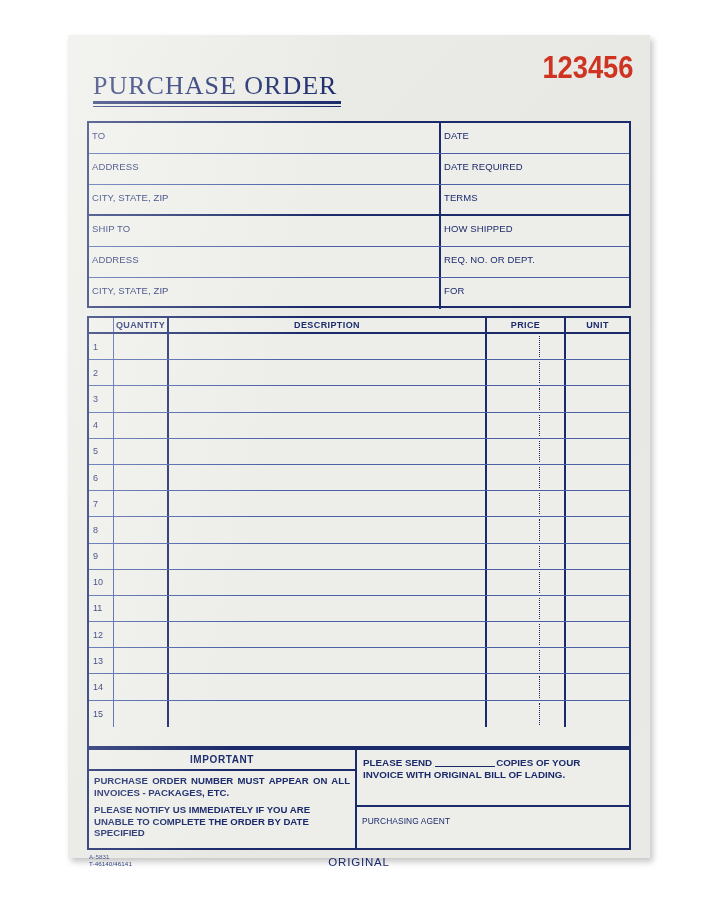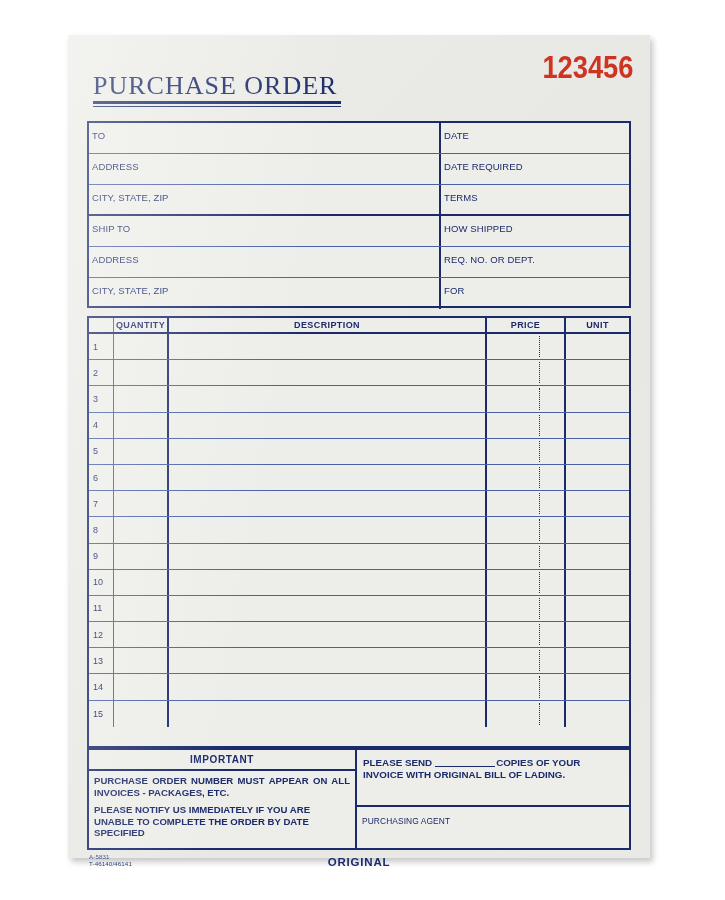--- a/index.html
+++ b/index.html
@@ -279,21 +279,21 @@
     color: #33457f;
     line-height: 7.4px;
     letter-spacing: 0.1px;
   }
   .original-lbl {
     position: absolute;
     left: 0; right: 0;
     top: 3px;
     text-align: center;
     font-size: 11.5px;
-    font-weight: bold;
+    font-weight: normal;
     color: #1b2a6b;
     letter-spacing: 0.8px;
   }
 </style>
 </head>
 <body>
 
 <div id="paper">
 
   <div class="header">

